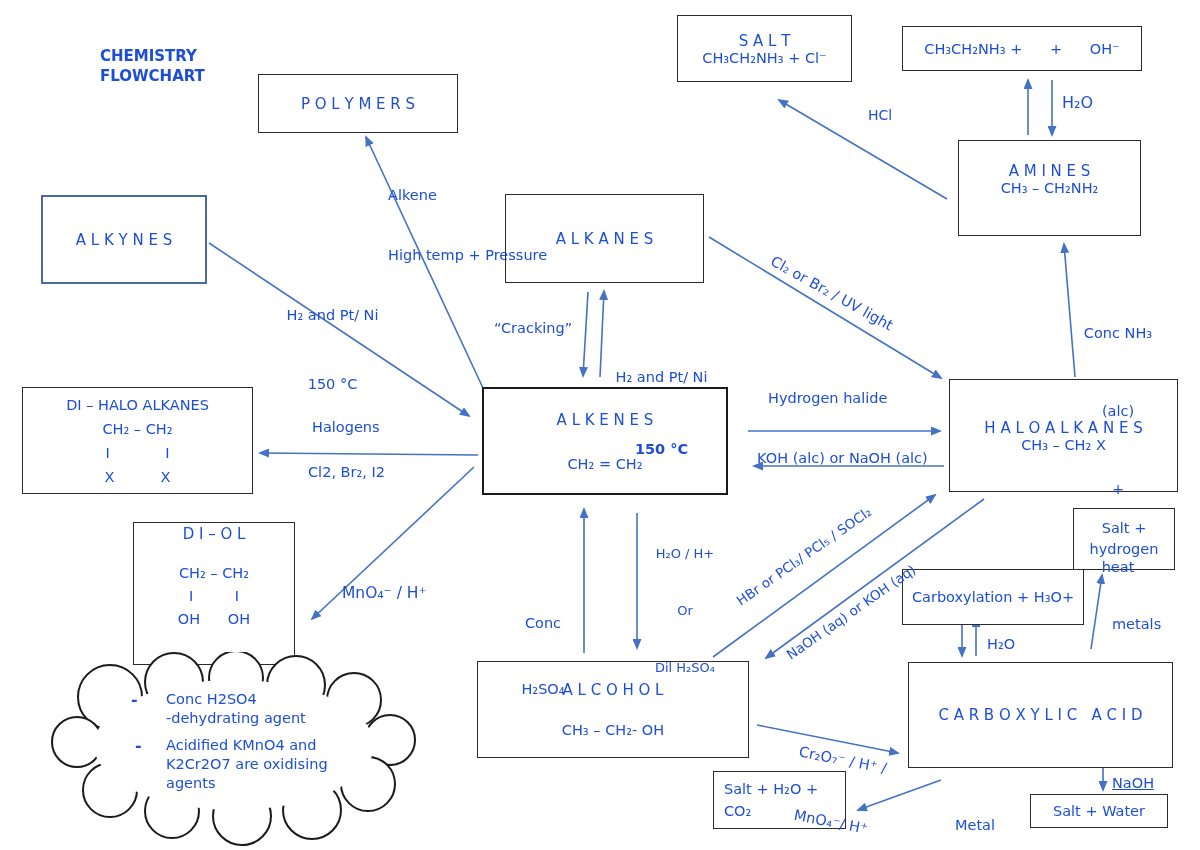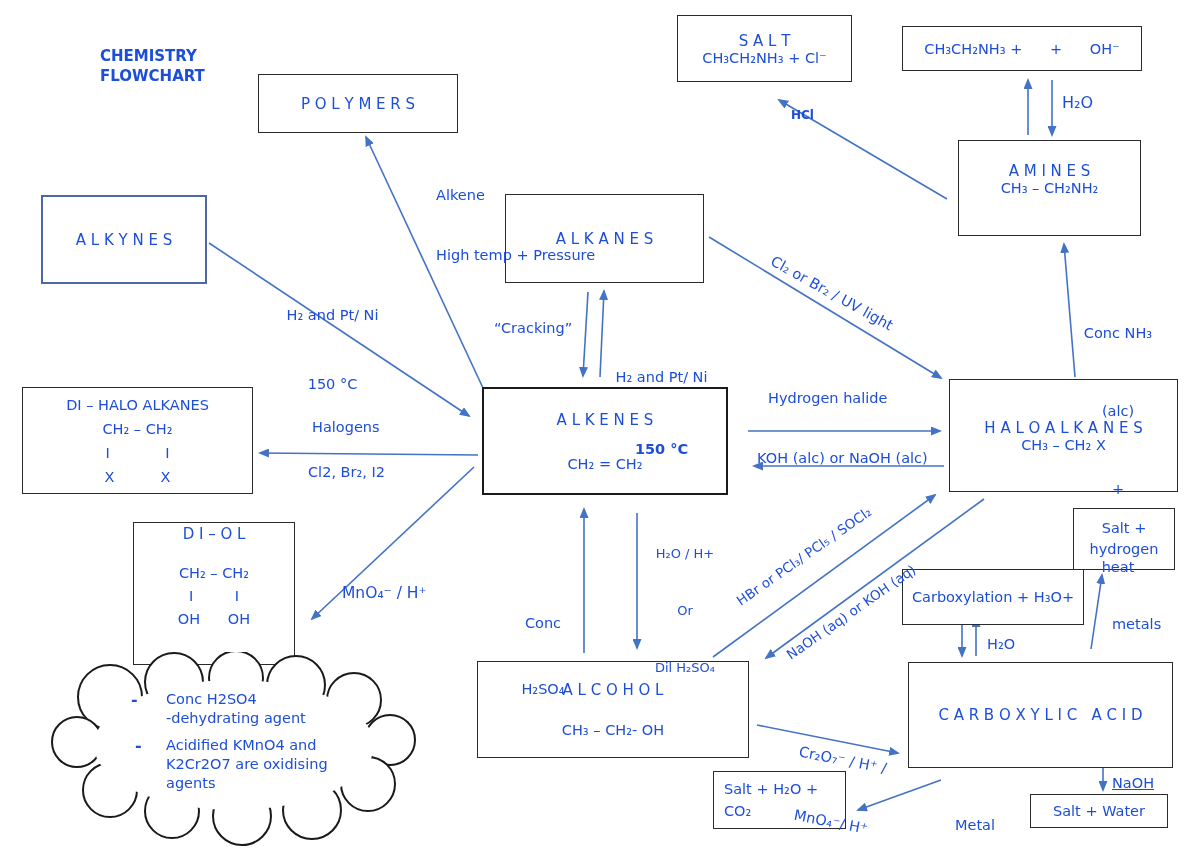--- a/index.html
+++ b/index.html
@@ -137,21 +137,21 @@
 
   <div class="box" style="left:1073px;top:508px;width:102px;height:62px;line-height:21px;">
     <span class="bx-formula">Salt +</span>
     <span class="bx-formula">hydrogen</span>
   </div>
 
   <div class="box" style="left:1030px;top:794px;width:138px;height:34px;">
     <span class="bx-formula">Salt + Water</span>
   </div>
 
-  <div class="lbl" style="left:388px;top:145px;margin-left:48px;">
+  <div class="lbl" style="left:388px;top:145px;">
     <div>Alkene</div>
     <div>High temp + Pressure</div>
   </div>
 
   <div class="lbl center" style="left:270px;top:258px;width:125px;line-height:23px;">
     <div>H₂ and Pt/ Ni</div>
     <div>150 °C</div>
   </div>
 
   <div class="lbl" style="left:494px;top:318px;">“Cracking”</div>
@@ -190,21 +190,21 @@
 
   <div class="lbl center" style="left:1068px;top:268px;width:100px;line-height:26px;">
     <div>Conc NH₃</div>
     <div>(alc)</div>
     <div>+</div>
     <div>heat</div>
   </div>
 
   <div class="lbl" style="left:1062px;top:93px;font-size:16px;">H₂O</div>
 
-  <div class="lbl" style="left:791px;top:105px;font-size:12px;font-weight:bold;">HCl</div>
+  <div class="lbl" style="left:868px;top:105px;font-size:14px;">HCl</div>
 
   <div class="lbl" style="left:987px;top:634px;">H₂O</div>
 
   <div class="lbl" style="left:1112px;top:614px;">metals</div>
 
   <div class="lbl center rot" style="left:768px;top:694px;width:140px;line-height:21px;transform:rotate(11deg);">
     <div>Cr₂O₇⁻ / H⁺ /</div>
     <div>MnO₄⁻/ H⁺</div>
   </div>
 

